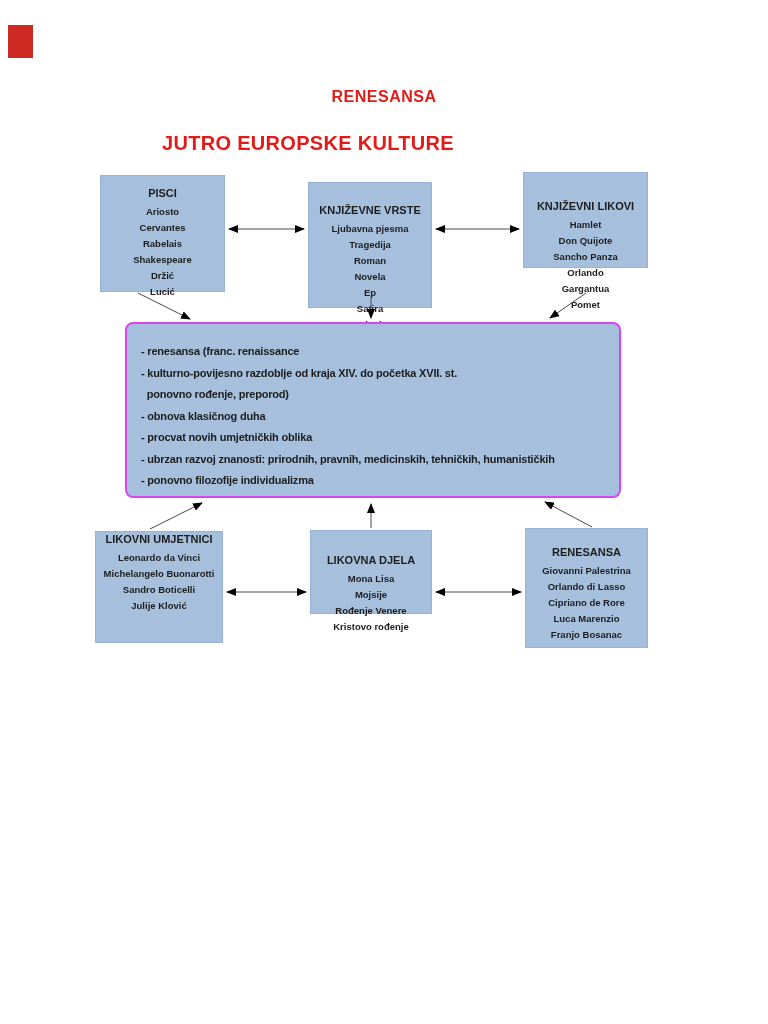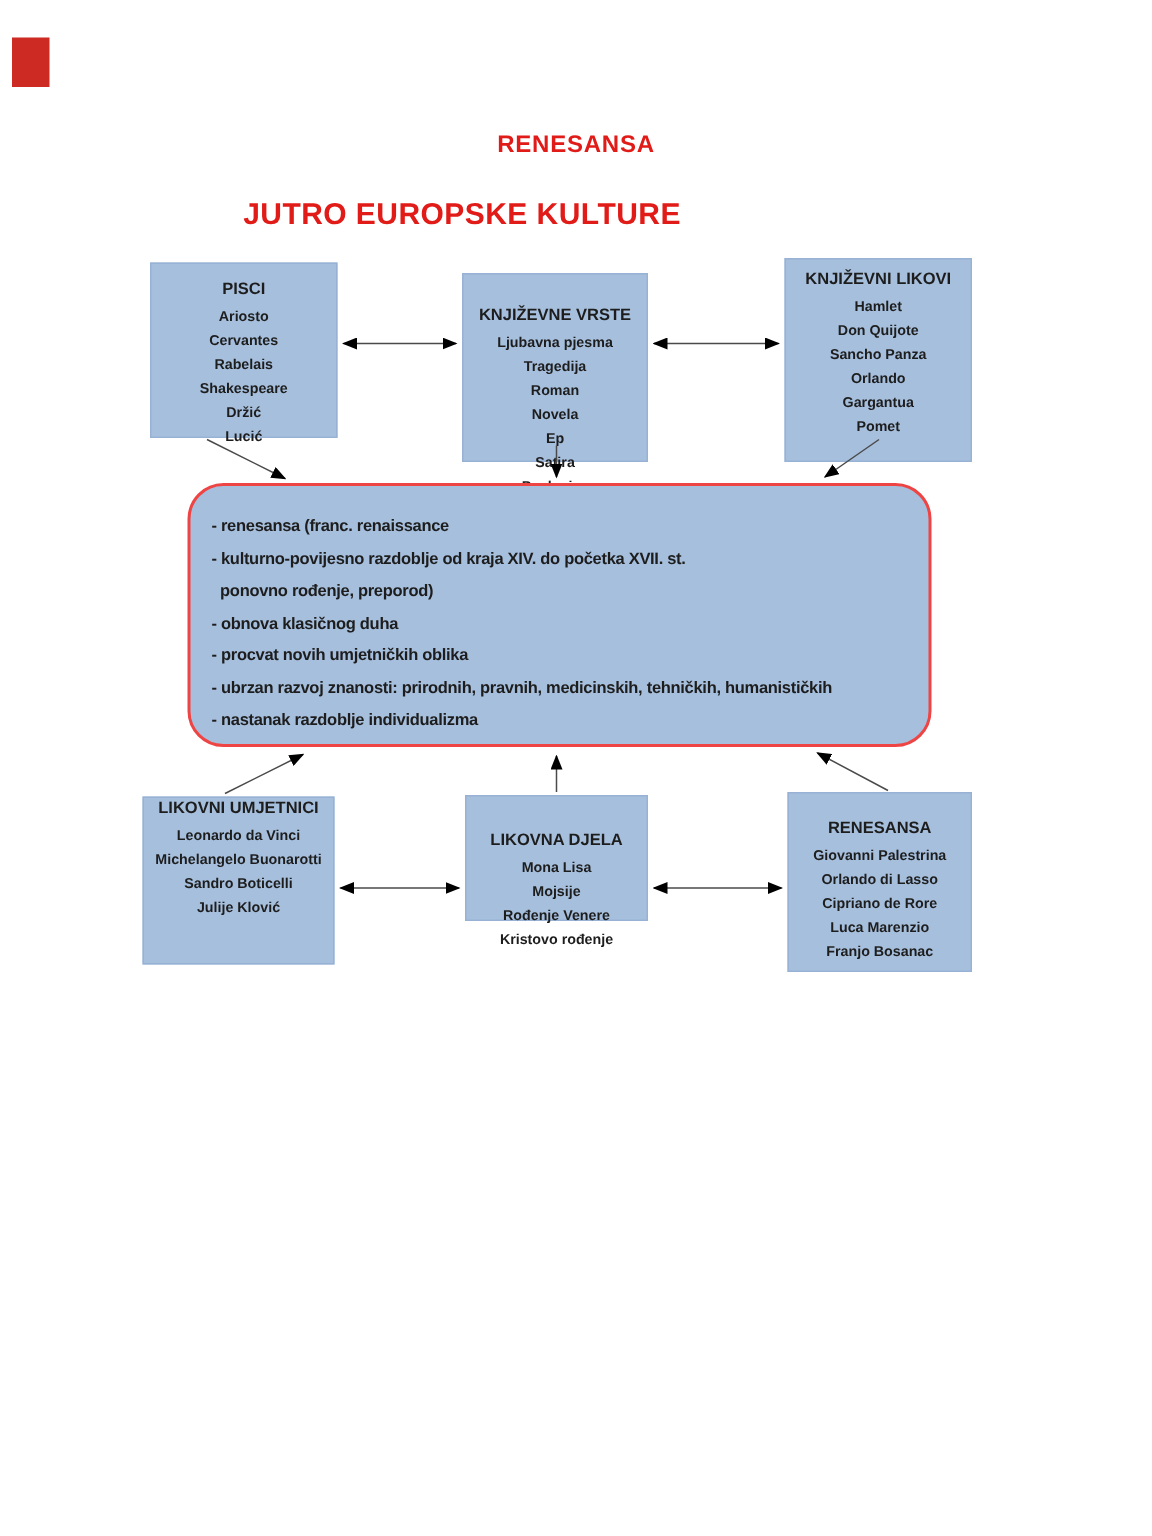--- a/index.html
+++ b/index.html
@@ -30,21 +30,21 @@
     text-align:center;
   }
   .node-title{
     font-size:11px;font-weight:bold;line-height:14px;margin-bottom:4px;
   }
   .node-items div{
     font-size:9.5px;font-weight:bold;line-height:16px;white-space:nowrap;
   }
   .center-box{
     position:absolute;left:125px;top:322px;width:496px;height:176px;
-    background:#a6bfdd;border:2px solid #ef4444;border-radius:24px;
+    background:#a6bfdd;border:2px solid #d946ef;border-radius:8px;
     box-sizing:border-box;
     padding:17px 10px 0 14px;
   }
   .center-box div{
     font-size:11px;font-weight:bold;line-height:21.5px;
     letter-spacing:-0.2px;white-space:pre;
   }
   svg.arrows{position:absolute;left:0;top:0;width:768px;height:1024px;pointer-events:none;}
   svg.arrows line{stroke:#4a4a4a;stroke-width:1;}
 </style>
@@ -76,40 +76,40 @@
         <div>Ljubavna pjesma</div>
         <div>Tragedija</div>
         <div>Roman</div>
         <div>Novela</div>
         <div>Ep</div>
         <div>Satira</div>
         <div>Poslanica</div>
       </div>
   </div>
 
-  <div class="node" style="left:523px;top:172px;width:125px;height:136px;padding-top:6px;text-align:center;">
+  <div class="node" style="left:523px;top:172px;width:125px;height:96px;padding-top:26px;text-align:center;">
     <div class="node-title">KNJIŽEVNI LIKOVI</div>
     <div class="node-items">
         <div>Hamlet</div>
         <div>Don Quijote</div>
         <div>Sancho Panza</div>
         <div>Orlando</div>
         <div>Gargantua</div>
         <div>Pomet</div>
       </div>
   </div>
 
   <div class="center-box">
       <div>- renesansa (franc. renaissance</div>
       <div>- kulturno-povijesno razdoblje od kraja XIV. do početka XVII. st.</div>
       <div>  ponovno rođenje, preporod)</div>
       <div>- obnova klasičnog duha</div>
       <div>- procvat novih umjetničkih oblika</div>
       <div>- ubrzan razvoj znanosti: prirodnih, pravnih, medicinskih, tehničkih, humanističkih</div>
-      <div>- nastanak razdoblje individualizma</div>
+      <div>- ponovno filozofije individualizma</div>
     </div>
 
   <div class="node" style="left:95px;top:531px;width:128px;height:112px;padding-top:0;">
     <div class="node-title">LIKOVNI UMJETNICI</div>
     <div class="node-items">
         <div>Leonardo da Vinci</div>
         <div>Michelangelo Buonarotti</div>
         <div>Sandro Boticelli</div>
         <div>Julije Klović</div>
       </div>

